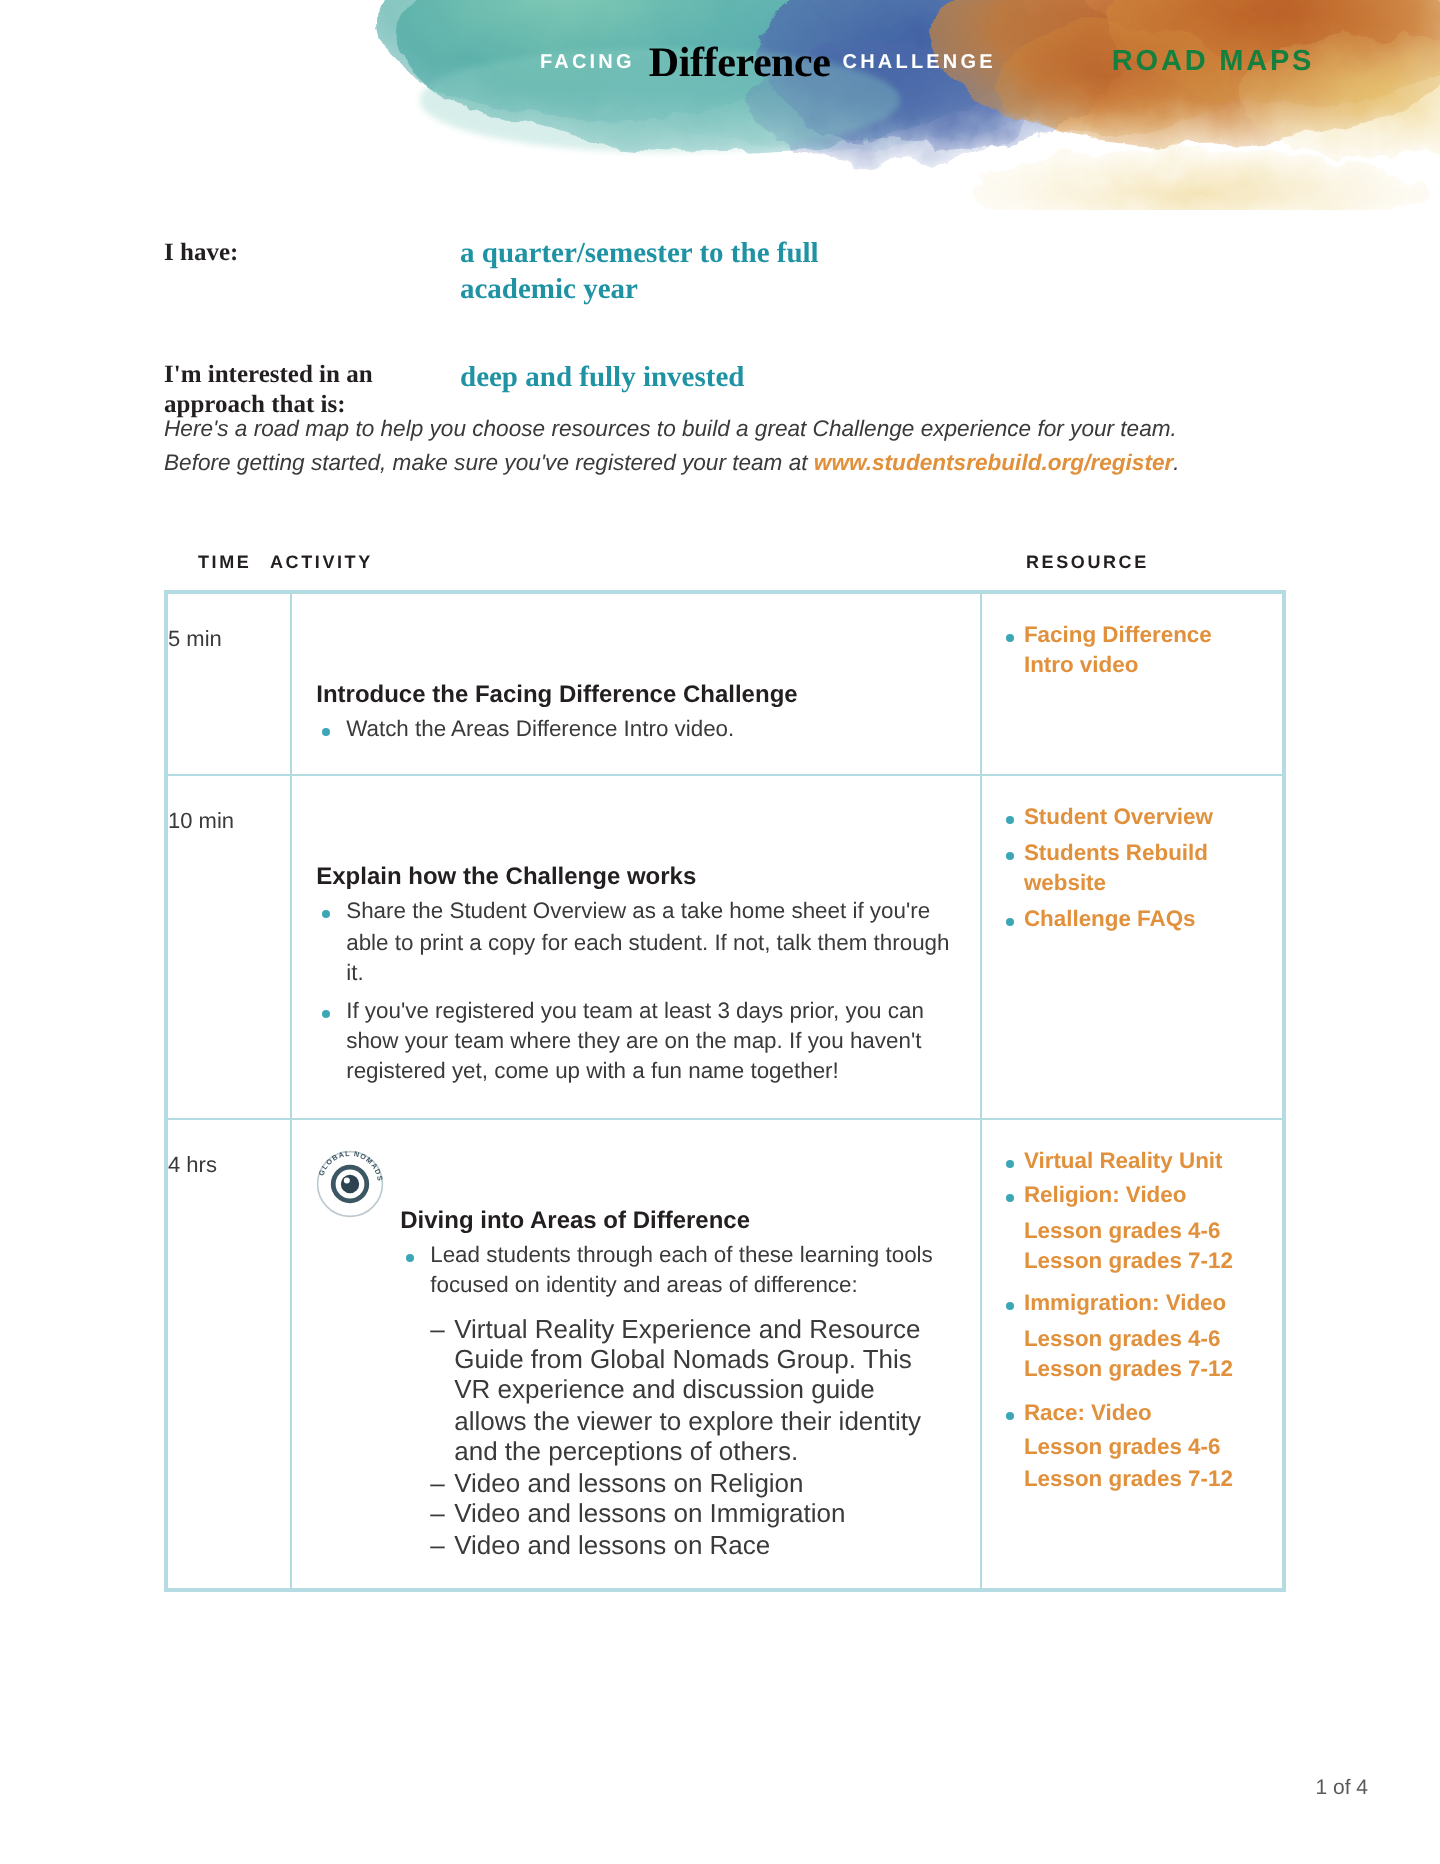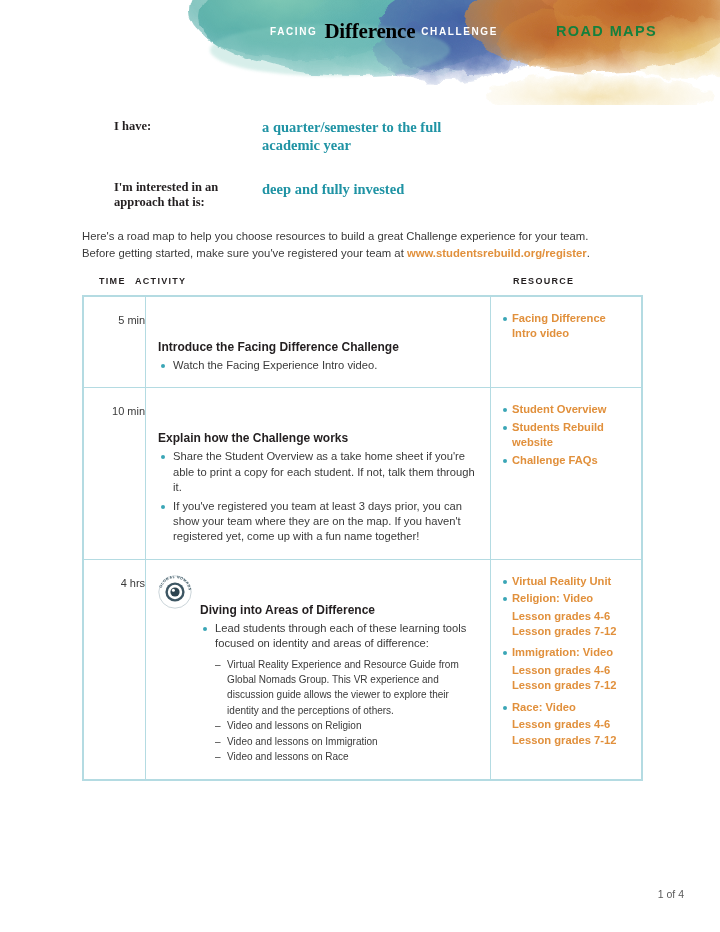--- a/index.html
+++ b/index.html
@@ -76,21 +76,21 @@
     margin-left: 58px;
   }
 
   
   .info {
     position: absolute;
     left: 82px;
     top: 118px;
     width: 380px;
   }
-  .info-row { display: flex; align-items: flex-start; margin-left: 32px; }
+  .info-row { display: flex; align-items: flex-start; }
   .info-label {
     font-family: "Liberation Serif", serif;
     font-weight: bold;
     font-size: 12.5px;
     color: #231f20;
     width: 148px;
     line-height: 16px;
     flex: 0 0 148px;
   }
   .info-value {
@@ -122,25 +122,26 @@
     font-weight: bold;
     font-size: 13.5px;
     line-height: 17px;
     color: #1f93a4;
   }
 
   
   .intro {
     position: absolute;
     left: 82px;
-    top: 228px;
+    top: 207px;
     width: 525px;
     font-size: 11.3px;
     line-height: 16.5px;
     color: #3a3a3a;
+    font-style: italic;
   }
   .intro a.link {
     color: #e1903c;
     font-weight: bold;
     text-decoration: none;
   }
 
   
   .tbl-head {
     position: absolute;
@@ -169,21 +170,21 @@
     border-collapse: collapse;
   }
   .table table { border-collapse: collapse; width: 559px; }
   .table td {
     border: 1px solid #b4dbe2;
     vertical-align: top;
     padding: 0;
   }
   .c-time {
     width: 58px;
-    text-align: right;
+    text-align: left;
     font-size: 11px;
     color: #3a3a3a;
     padding-top: 16px !important;
     line-height: 14px;
     border-radius: 30px;
   }
   .c-act {
     width: 322px;
     padding: 14px 14px 14px 12px !important;
   }
@@ -216,21 +217,21 @@
     top: 6px;
     width: 4px;
     height: 4px;
     border-radius: 50%;
     background: #3aa6b6;
   }
   .dashes { list-style: none; margin-top: 5px; padding-left: 15px; }
   .dashes li {
     position: relative;
     padding-left: 12px;
-    font-size: 10px;
+    font-size: 13px;
     line-height: 15.4px;
     color: #3a3a3a;
     margin-top: 0;
   }
   .dashes li::before {
     content: "–";
     position: absolute;
     left: 0;
     top: 0;
     color: #3a3a3a;
@@ -377,21 +378,21 @@
 
   <div class="table">
     <table>
       <tbody>
 
         <tr>
           <td class="c-time">5 min</td>
           <td class="c-act">
             <div class="act-title">Introduce the Facing Difference Challenge</div>
             <ul class="bullets">
-              <li>Watch the Facing Experience Intro video.</li>
+              <li>Watch the Areas Difference Intro video.</li>
             </ul>
           </td>
           <td class="c-res">
             <ul class="res-list">
               <li class="res-item">Facing Difference Intro video</li>
             </ul>
           </td>
         </tr>
 
         <tr>

